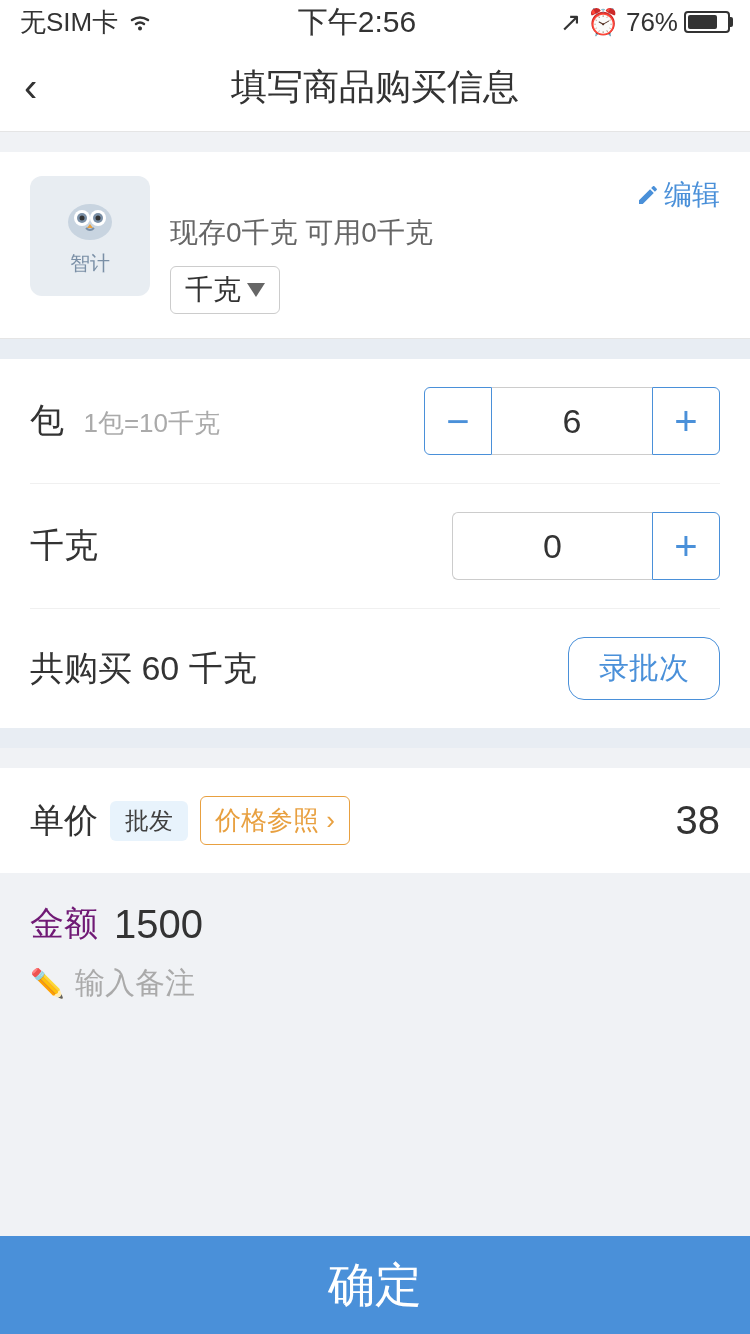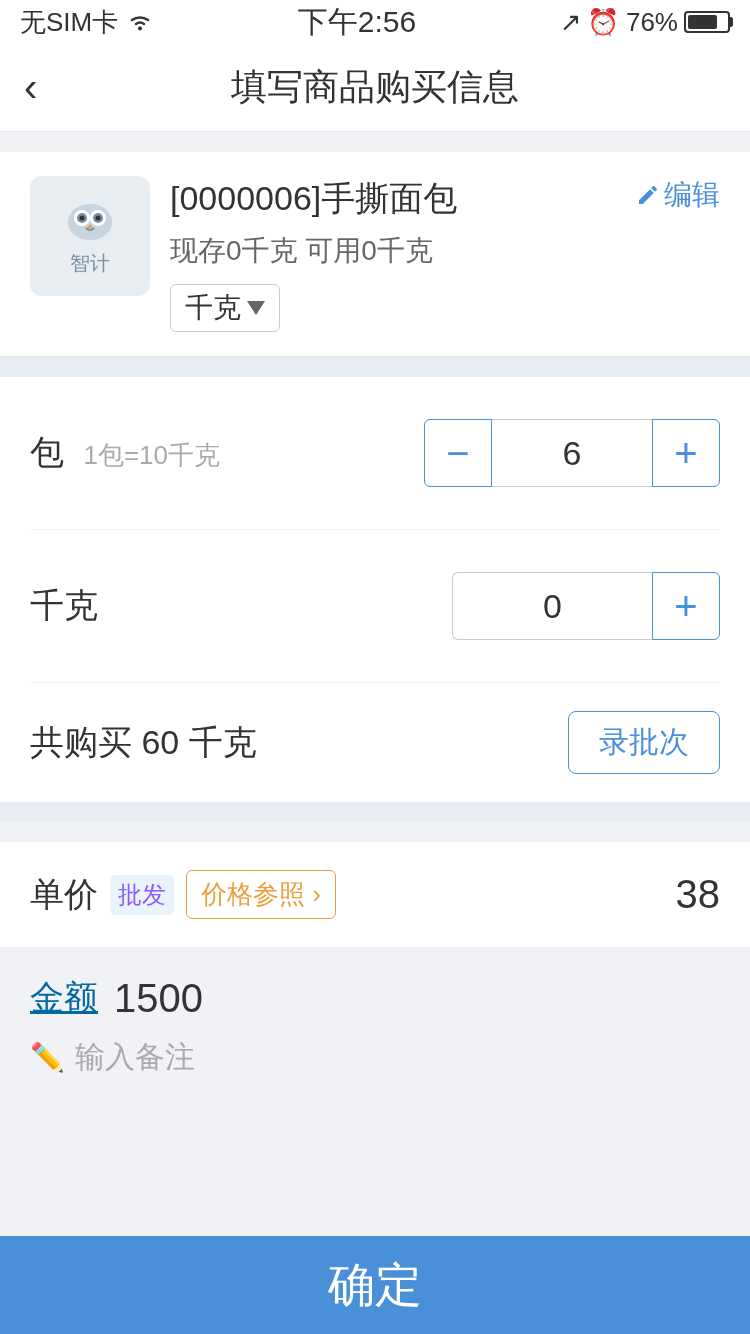--- a/index.html
+++ b/index.html
@@ -163,21 +163,21 @@
     }
 
     
     .input-section {
       background: #fff;
       padding: 0 30px;
     }
     .input-row {
       display: flex;
       align-items: center;
-      padding: 42px 0;
+      padding: 28px 0;
       border-bottom: 1px solid #f0f0f0;
     }
     .input-label {
       font-size: 34px;
       color: #333;
       flex: 1;
     }
     .input-hint {
       font-size: 26px;
       color: #aaa;
@@ -250,21 +250,21 @@
       display: flex;
       align-items: center;
       justify-content: space-between;
     }
     .total-label {
       font-size: 34px;
       color: #333;
     }
     .batch-btn {
       border: 1.5px solid #4a90d9;
-      border-radius: 8px;
+      border-radius: 16px;
       padding: 10px 30px;
       font-size: 30px;
       color: #4a90d9;
       background: #fff;
       cursor: pointer;
     }
 
     
     .price-section {
       background: #fff;
@@ -280,23 +280,23 @@
       display: flex;
       align-items: center;
       gap: 12px;
     }
     .price-label {
       font-size: 34px;
       color: #333;
     }
     .price-tag {
       background: #e8f3fc;
-      color: #8b5cf6;
+      color: #404040;
       font-size: 24px;
-      padding: 4px 8px;
+      padding: 4px 15px;
       border-radius: 6px;
     }
     .price-ref-btn {
       border: 1.5px solid #e8a040;
       border-radius: 6px;
       padding: 6px 14px;
       font-size: 26px;
       color: #e8a040;
       background: #fff;
       cursor: pointer;
@@ -316,22 +316,21 @@
       padding: 28px 30px 20px;
     }
     .amount-row {
       display: flex;
       align-items: center;
       gap: 16px;
       margin-bottom: 16px;
     }
     .amount-label {
       font-size: 34px;
-      color: #0369a1;
-      text-decoration: underline;
+      color: #701a75;
     }
     .amount-value {
       font-size: 40px;
       color: #333;
       font-weight: 500;
     }
     .note-row {
       display: flex;
       align-items: center;
       gap: 10px;
@@ -410,21 +409,20 @@
       <circle cx="38" cy="22" r="5" fill="#7a8fa6"></circle>
       <circle cx="22" cy="22" r="2.5" fill="#333"></circle>
       <circle cx="38" cy="22" r="2.5" fill="#333"></circle>
       <path d="M26 32 Q30 36 34 32" stroke="#7a8fa6" stroke-width="2" fill="none"></path>
       <polygon points="30,28 27,32 33,32" fill="#e8a040"></polygon>
     </svg>
     <span style="font-size:20px;color:#7a8fa6;margin-top:4px;">智计</span>
   </div>
   <div class="product-info">
     <div style="display:flex; justify-content:space-between; align-items:flex-start;">
-      <div class="product-name">[0000006]手撕面包</div>
       <div class="edit-btn">
         <svg width="24" height="24" viewBox="0 0 24 24" fill="#4a90d9">
           <path d="M3 17.25V21h3.75L17.81 9.94l-3.75-3.75L3 17.25zm17.71-10.21c.39-.39.39-1.02 0-1.41l-2.34-2.34c-.39-.39-1.02-.39-1.41 0l-1.83 1.83 3.75 3.75 1.83-1.83z"></path>
         </svg>
         <span>编辑</span>
       </div>
     </div>
     <div class="product-stock">现存0千克   可用0千克</div>
     <div class="product-unit-row">
       <div class="unit-select">

